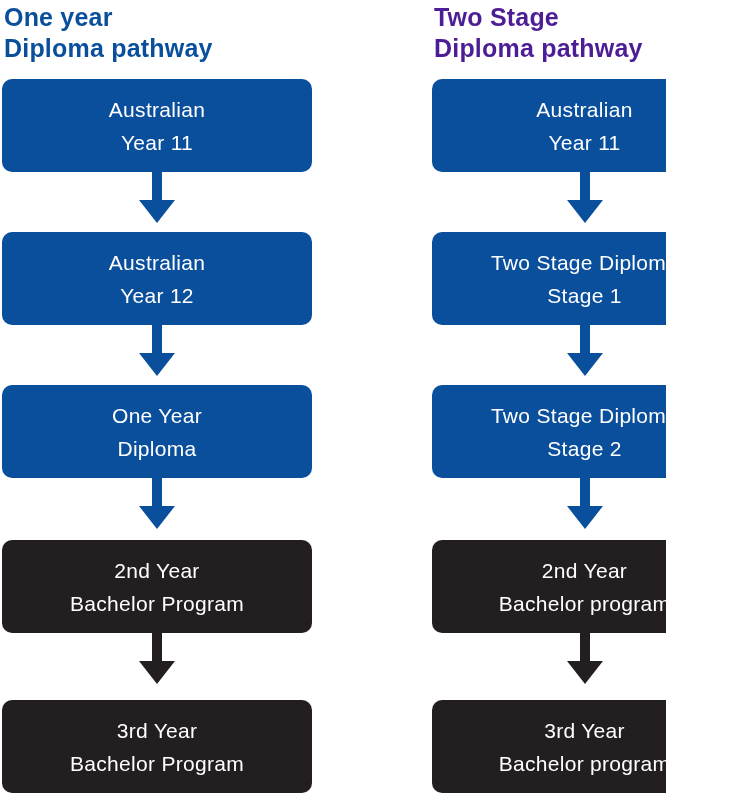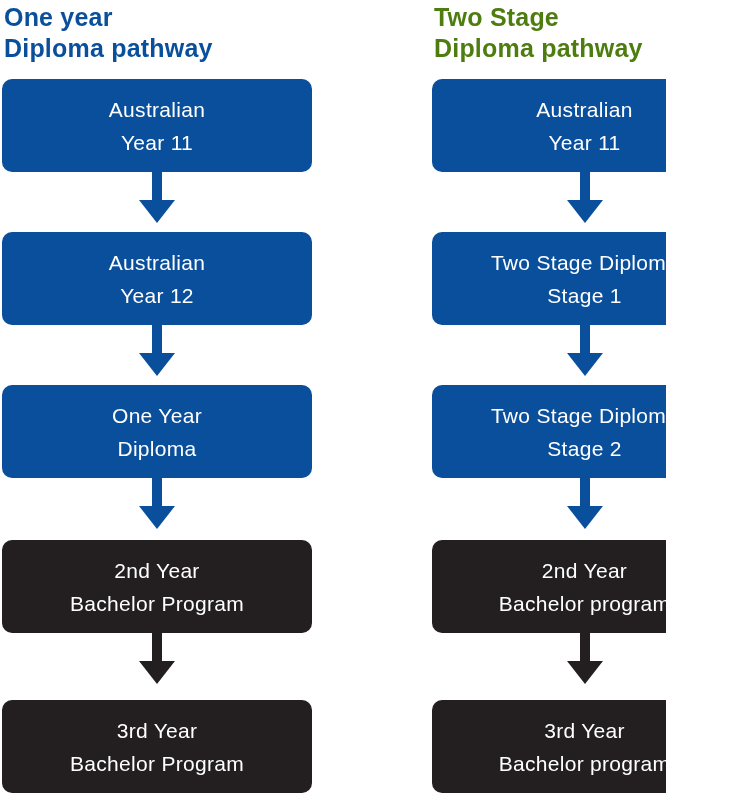--- a/index.html
+++ b/index.html
@@ -100,21 +100,21 @@
       <div class="arrow" style="top: 478px;"><svg width="38" height="52" viewBox="0 0 38 52" fill="#0a4f9c">
           <rect x="14" y="0" width="10" height="30"></rect>
           <polygon points="1,28 37,28 19,51"></polygon>
         </svg></div>
       <div class="arrow" style="top: 633px;"><svg width="38" height="52" viewBox="0 0 38 52" fill="#231f20">
           <rect x="14" y="0" width="10" height="30"></rect>
           <polygon points="1,28 37,28 19,51"></polygon>
         </svg></div>
     </div>
     <div class="column col1">
-      <h2 class="title" style="color: #4d7c0f;">Two Stage
+      <h2 class="title" style="color: #4c1d95;">Two Stage
 Diploma pathway</h2>
       <div class="box" style="top: 79px; background: rgb(10, 79, 156);">
         <span class="box-label" style="color: rgb(255, 255, 255);">Australian
 Year 11</span>
       </div>
       <div class="box" style="top: 232px; background: rgb(10, 79, 156);">
         <span class="box-label" style="color: rgb(255, 255, 255);">Two Stage Diploma
 Stage 1</span>
       </div>
       <div class="box" style="top: 385px; background: rgb(10, 79, 156);">

